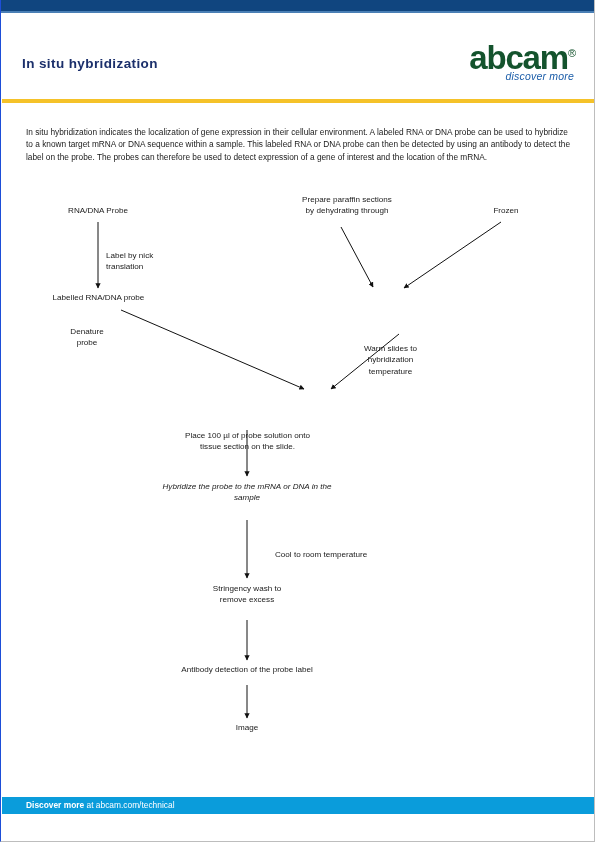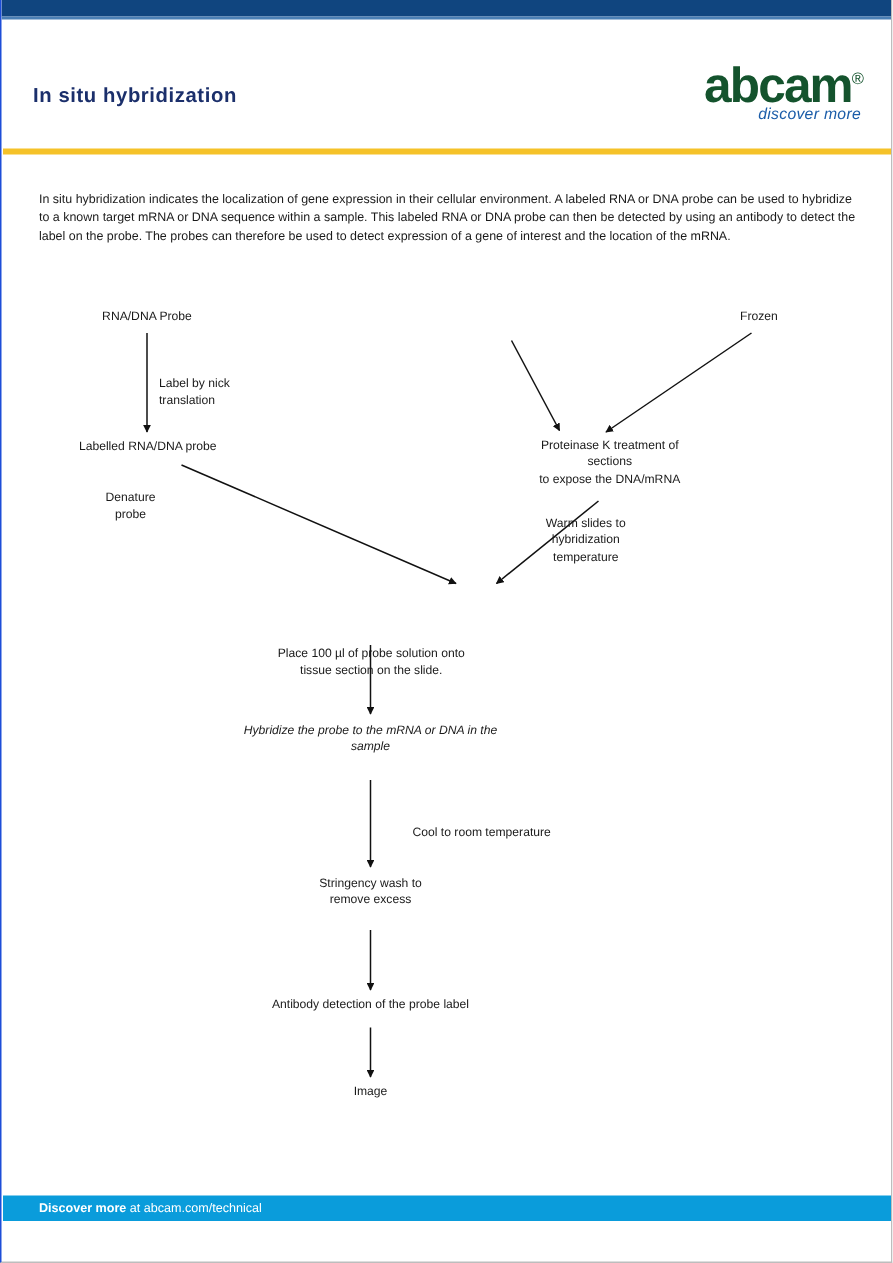--- a/index.html
+++ b/index.html
@@ -175,28 +175,27 @@
       <line x1="398" y1="334" x2="330" y2="389"></line>
       <line x1="246" y1="430" x2="246" y2="476"></line>
       <line x1="246" y1="520" x2="246" y2="578"></line>
       <line x1="246" y1="620" x2="246" y2="660"></line>
       <line x1="246" y1="685" x2="246" y2="718"></line>
     </g>
   </svg>
 
   <div class="node" style="left:37px; top:205px; width:120px;">RNA/DNA Probe</div>
 
+  <div class="node" style="left:266px; top:194px; width:160px;">Prepare paraffin sections
+by dehydrating through</div>
 
   <div class="node" style="left:470px; top:205px; width:70px;">Frozen</div>
 
   <div class="node" style="left:20px; top:292px; width:155px;">Labelled RNA/DNA probe</div>
 
-  <div class="node" style="left:328px; top:291px; width:155px;">Proteinase K treatment of
-sections
-to expose the DNA/mRNA</div>
 
   <div class="node" style="left:140px; top:392px; width:213px;margin-top:38px;">Place 100 µl of probe solution onto
 tissue section on the slide.</div>
 
   <div class="node" style="left:115px; top:481px; width:262px;font-style:italic;">Hybridize the probe to the mRNA or DNA in the
 sample</div>
 
   <div class="node" style="left:172px; top:583px; width:148px;">Stringency wash to
 remove excess</div>
 

